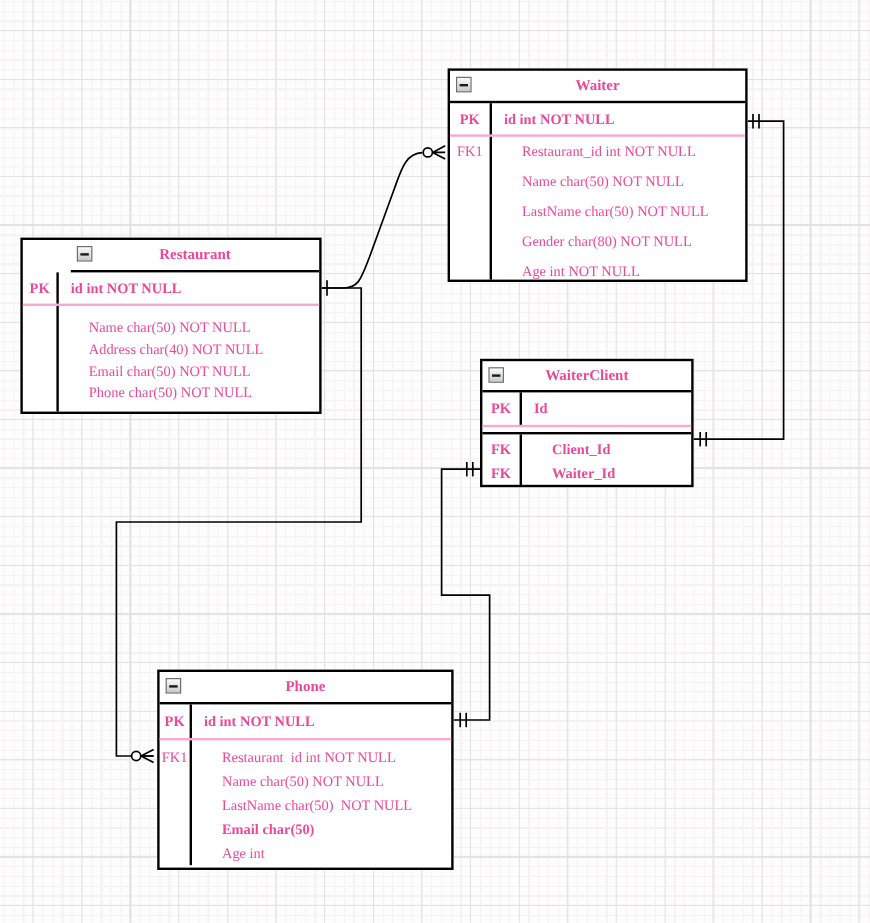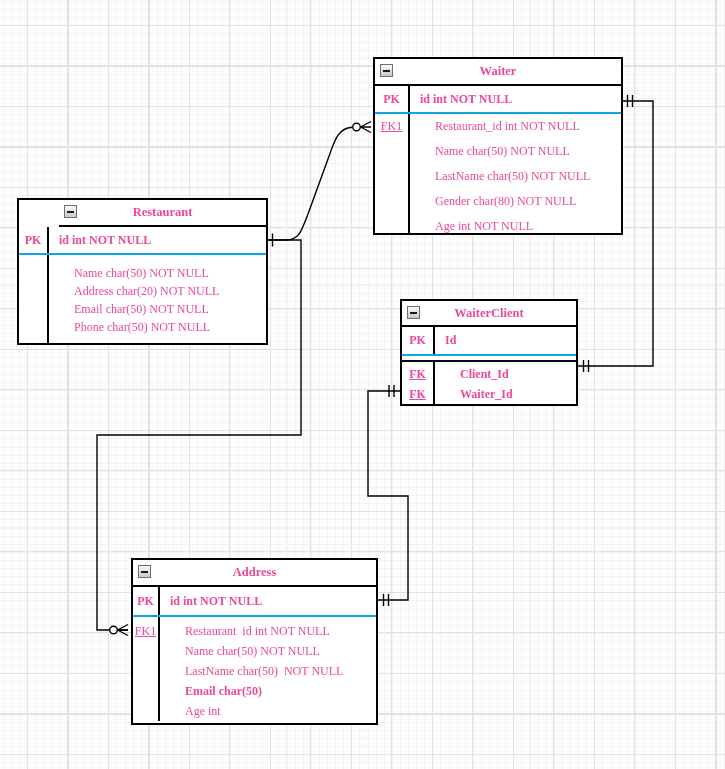--- a/index.html
+++ b/index.html
@@ -30,26 +30,26 @@
   .table *{box-sizing:border-box;}
   .t-header{position:relative;border-bottom:2px solid #000;}
   .t-title{display:block;text-align:center;font-weight:bold;font-size:12.5px;}
   .collapse{
     position:absolute;left:5px;top:5px;width:13px;height:13px;
     border:1px solid #6e6e6e;background:linear-gradient(#fafafa,#c6c9ce);
   }
   .collapse::after{
     content:"";position:absolute;left:2px;right:2px;top:5px;height:1.5px;background:#1a1a1a;
   }
-  .t-pk{display:flex;border-bottom:2px solid #0ea5e9;font-weight:bold;}
+  .t-pk{display:flex;border-bottom:2px solid #f9a8d4;font-weight:bold;}
   .t-pk .kc{text-align:center;border-right:2px solid #000;}
   .t-pk .vc{flex:1;padding-left:10px;white-space:pre;}
   .t-body{display:flex;}
   .keycol{border-right:2px solid #000;}
-  .keycol .line{text-align:center;text-decoration:underline;}
+  .keycol .line{text-align:center;}
   .valcol{flex:1;padding-left:25px;}
   .line{white-space:pre;}
   .b{font-weight:bold;}
   .u{}
 
   
   .tbl0{left:373px;top:57px;width:250px;height:178px;}
   .tbl0 .t-header{height:27px;} .tbl0 .t-title{line-height:25px;}
   .tbl0 .t-pk{height:28px;line-height:26px;}
   .tbl0 .t-pk .kc,.tbl0 .keycol{width:35px;}
@@ -154,21 +154,21 @@
     </div>
     <div class="t-body">
       <div class="keycol">
         <div class="line"></div>
         <div class="line"></div>
         <div class="line"></div>
         <div class="line"></div>
       </div>
       <div class="valcol">
         <div class="line">Name char(50) NOT NULL</div>
-        <div class="line">Address char(20) NOT NULL</div>
+        <div class="line">Address char(40) NOT NULL</div>
         <div class="line">Email char(50) NOT NULL</div>
         <div class="line">Phone char(50) NOT NULL</div>
       </div>
     </div>
   </div>
 
   <div class="table tbl2">
     <div class="t-header">
       <span class="collapse"></span>
       <span class="t-title">WaiterClient</span>
@@ -185,21 +185,21 @@
       <div class="valcol">
         <div class="line">Client_Id</div>
         <div class="line">Waiter_Id</div>
       </div>
     </div>
   </div>
 
   <div class="table tbl3">
     <div class="t-header">
       <span class="collapse"></span>
-      <span class="t-title">Address</span>
+      <span class="t-title">Phone</span>
     </div>
     <div class="t-pk">
       <div class="kc">PK</div>
       <div class="vc">id int NOT NULL</div>
     </div>
     <div class="t-body">
       <div class="keycol">
         <div class="line">FK1</div>
         <div class="line"></div>
         <div class="line"></div>

